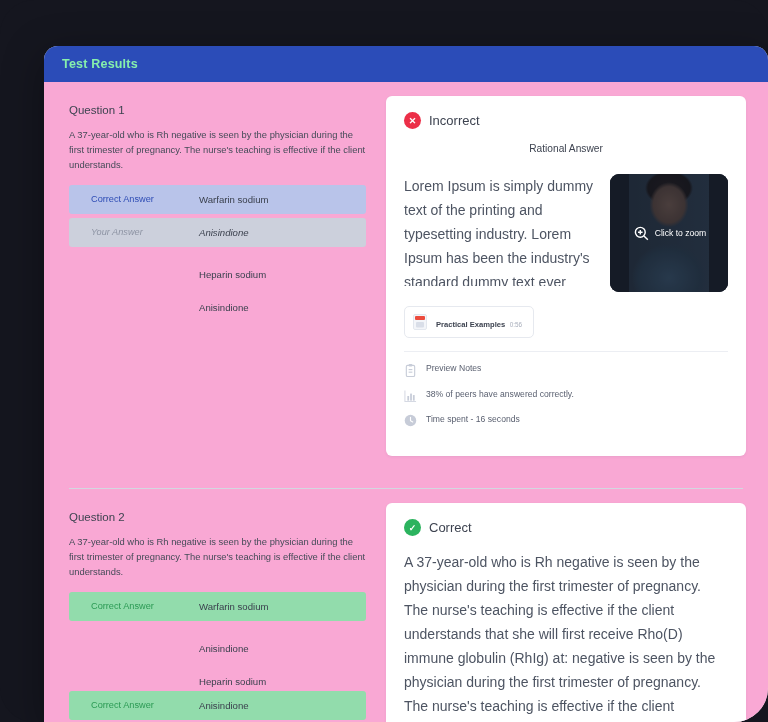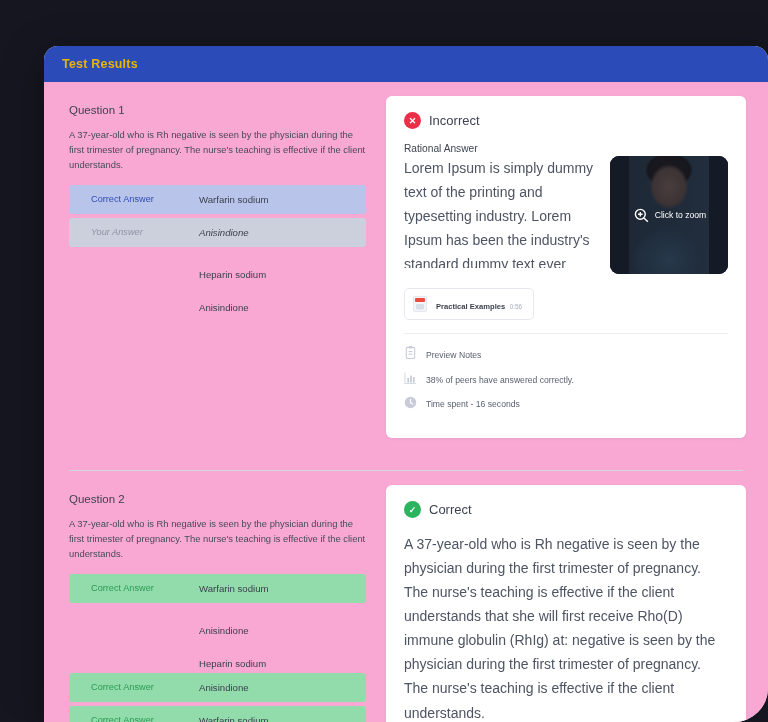--- a/index.html
+++ b/index.html
@@ -25,21 +25,21 @@
     overflow: hidden;
     box-shadow: 0 10px 40px rgba(0,0,0,.35);
   }
   .titlebar {
     height: 36px;
     background: #2b4cb8;
     display: flex; align-items: center;
     padding: 0 18px;
   }
   .titlebar .title {
-    color: #eab308;
+    color: #86efac;
     font-size: 12.5px;
     font-weight: bold;
     letter-spacing: .2px;
   }
   .body-area {
     height: 640px;
     background: #f9a8d4;
     overflow: hidden;
     position: relative;
   }
@@ -111,21 +111,22 @@
     display: flex; align-items: center; justify-content: center;
     color: #fff; font-size: 9px; font-weight: bold;
     flex: 0 0 auto;
   }
   .badge.err { background: #ec2f48; }
   .badge.ok { background: #2bb35e; }
 
   .rational-head {
     font-size: 10.2px;
     color: #3d4350;
-    margin-bottom: 2px;
+    margin-bottom: 20px;
+    text-align: center;
   }
   .rational-row { display: flex; gap: 14px; }
   .rational-text {
     font-size: 14px;
     line-height: 1.72;
     color: #4d5462;
     flex: 1;
     max-height: 112px;
     overflow: hidden;
   }
@@ -165,21 +166,21 @@
   }
   .attach .meta { overflow: hidden; }
   .attach .name {
     font-size: 7.6px; color: #3d4350; font-weight: bold;
     white-space: nowrap; overflow: hidden; text-overflow: ellipsis;
   }
   .attach .sub { font-size: 6.4px; color: #a8aebb; margin-top: 2px; }
 
   .hr-light { height: 1px; background: #eceef3; margin: 13px 0 11px 0; }
 
-  .stat-row { display: flex; align-items: flex-end; gap: 9px; margin-bottom: 11px; }
+  .stat-row { display: flex; align-items: flex-start; gap: 9px; margin-bottom: 11px; }
   .stat-row .txt { font-size: 8.6px; color: #5a6070; }
 
   svg { display: block; }
 </style>
 </head>
 <body>
 
 <div class="screen">
   <div class="window">
 

